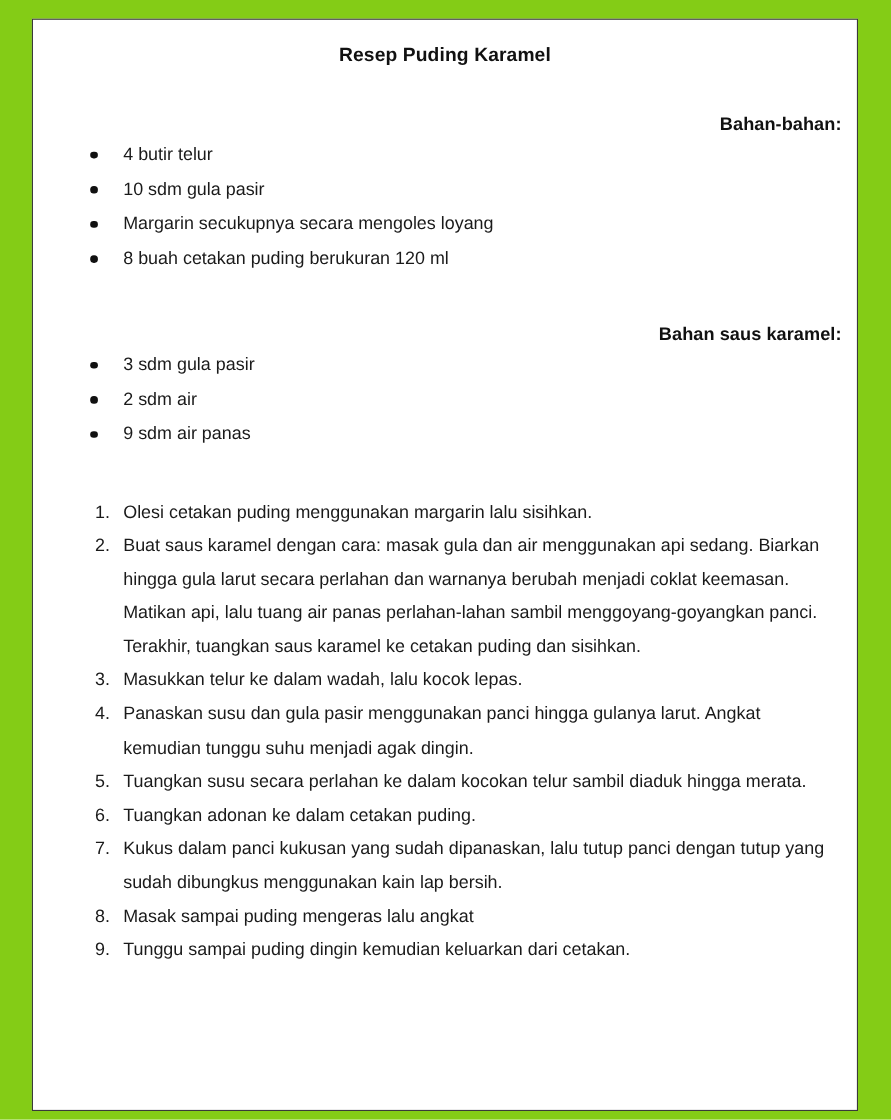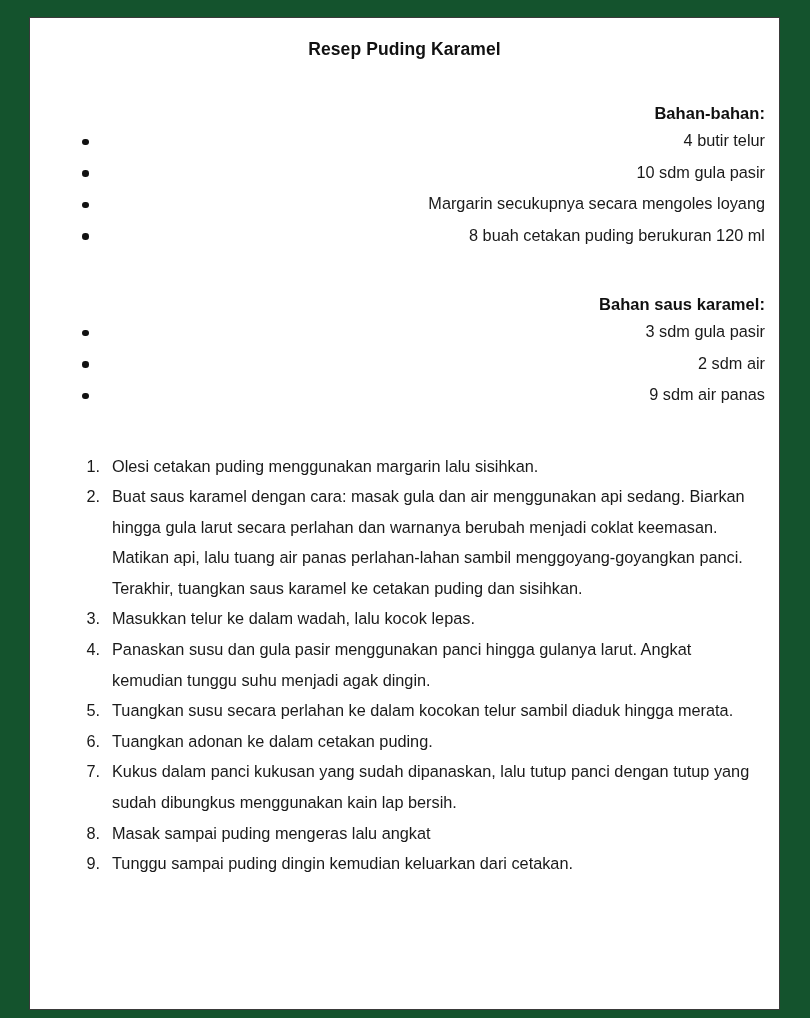--- a/index.html
+++ b/index.html
@@ -12,21 +12,21 @@
     height: 1018px;
     font-family: "Liberation Sans", sans-serif;
     color: #111111;
     -webkit-font-smoothing: antialiased;
   }
 
   .page {
     position: relative;
     width: 810px;
     height: 1018px;
-    background: #14532d;
+    background: #84cc16;
     box-sizing: border-box;
   }
 
   
   .doc-frame {
     position: absolute;
     left: 29px;
     top: 17px;
     width: 751px;
     height: 993px;
@@ -68,21 +68,20 @@
     margin: 0 0 2px 6px;
     letter-spacing: 0.05px;
     text-align: right;
   }
 
   
   ul.bullet-list {
     list-style: none;
     margin: 0;
     padding: 0;
-    text-align: right;
   }
   ul.bullet-list > li {
     position: relative;
     font-size: 16.3px;
     line-height: 31.5px;
     color: #1a1a1a;
     padding-left: 68px;
     margin: 0;
   }
   ul.bullet-list > li .bullet-dot {

